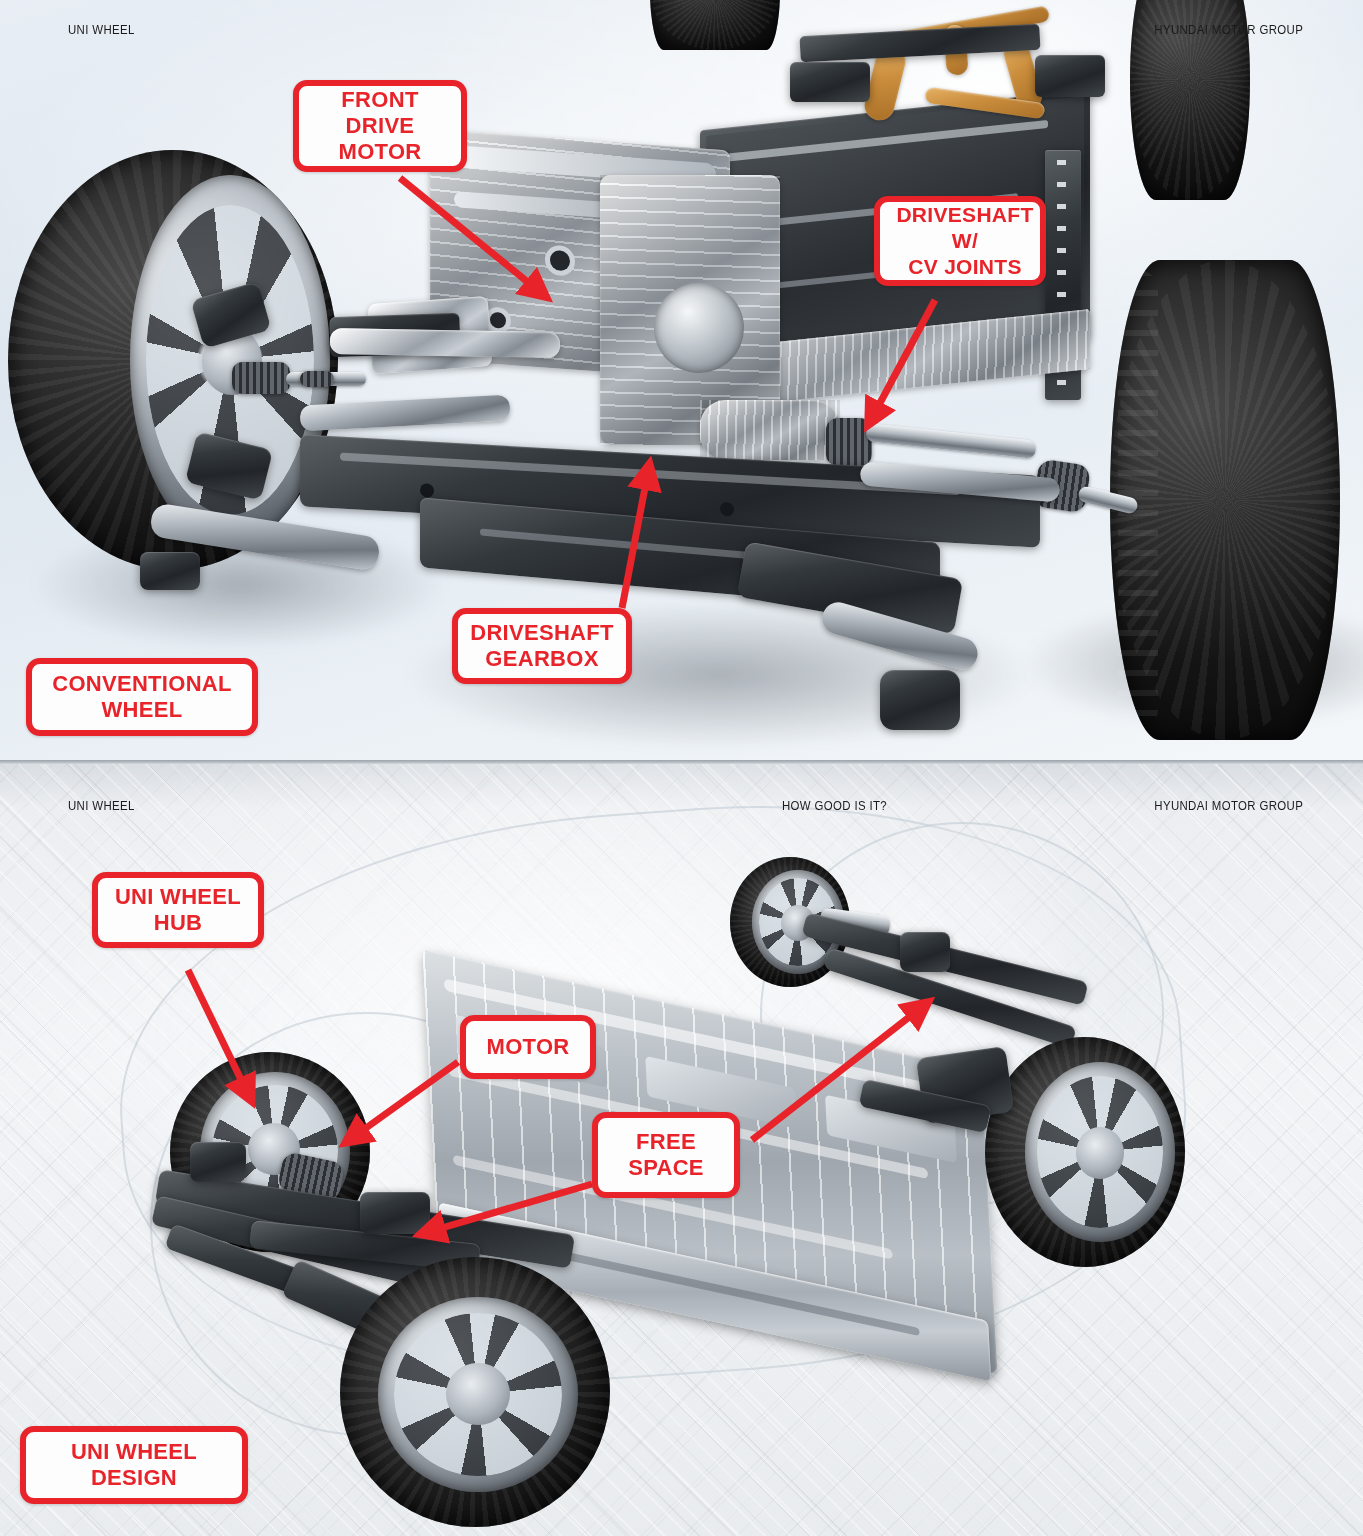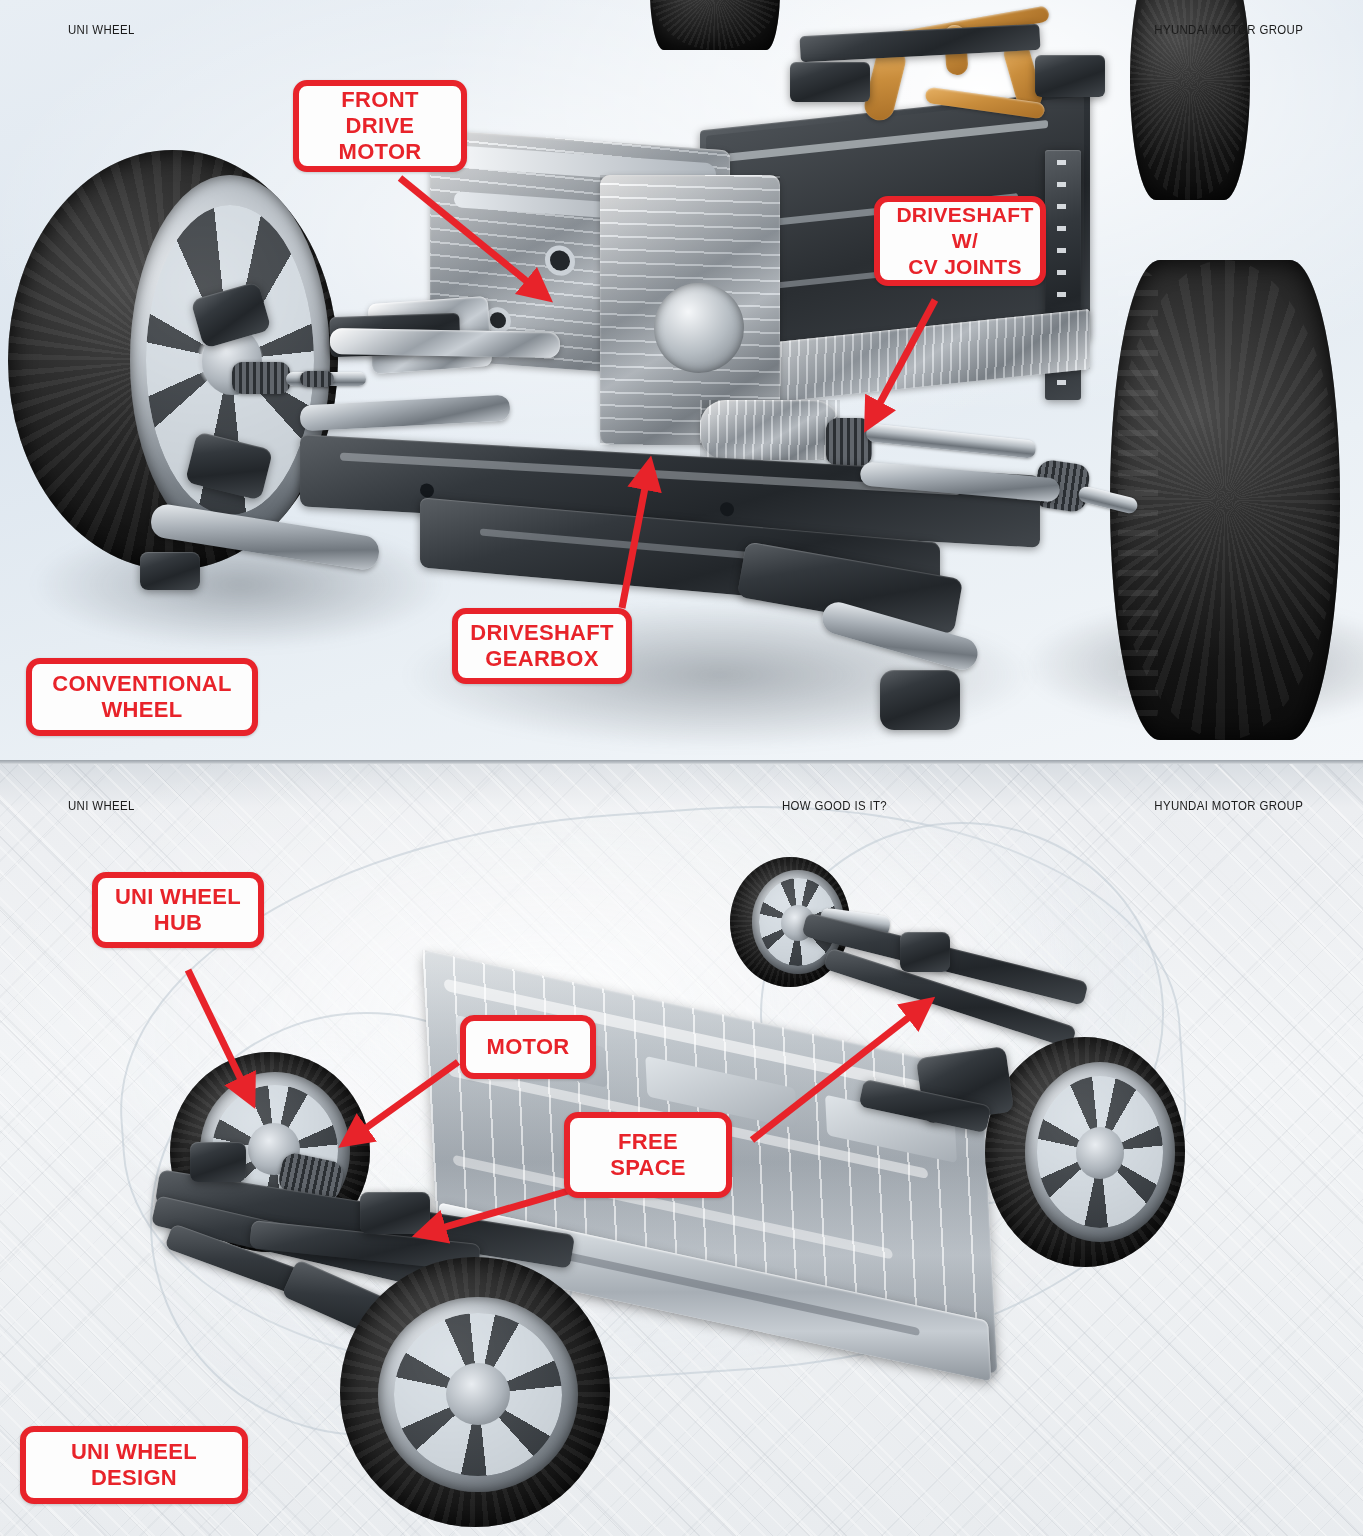--- a/index.html
+++ b/index.html
@@ -451,21 +451,21 @@
       <line x1="592" y1="422" x2="428" y2="470" stroke="#E8232A" stroke-width="7" marker-end="url(#ah-red2)"></line>
 
       <line x1="752" y1="378" x2="922" y2="245" stroke="#E8232A" stroke-width="7" marker-end="url(#ah-red2)"></line>
     </svg>
 
     <div class="callout" style="left:92px; top:110px; width:172px; height:76px;">UNI WHEEL
 HUB</div>
 
     <div class="callout" style="left:460px; top:253px; width:136px; height:64px;">MOTOR</div>
 
-    <div class="callout" style="left:564px; top:350px; width:168px; height:86px;border-radius:14px;">FREE
+    <div class="callout" style="left:592px; top:350px; width:148px; height:86px;border-radius:14px;">FREE
 SPACE</div>
 
     <div class="callout" style="left:20px; top:664px; width:228px; height:78px;">UNI WHEEL
 DESIGN</div>
   </div>
 
   <div class="divider"></div>
 </div>
 
 </body></html>

